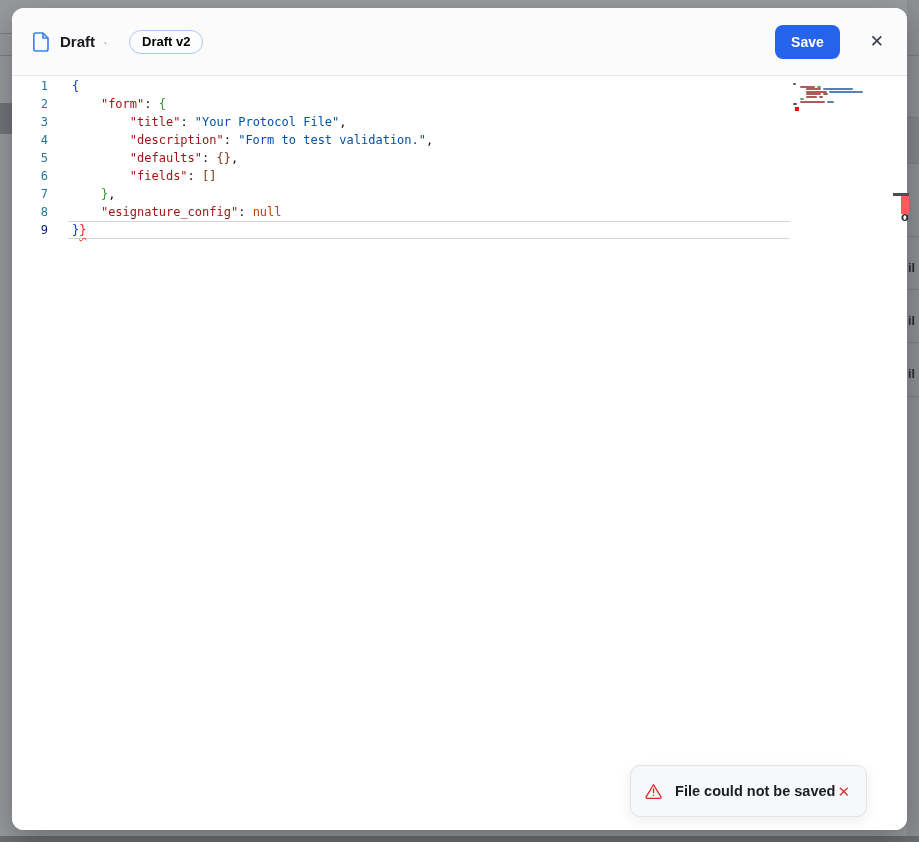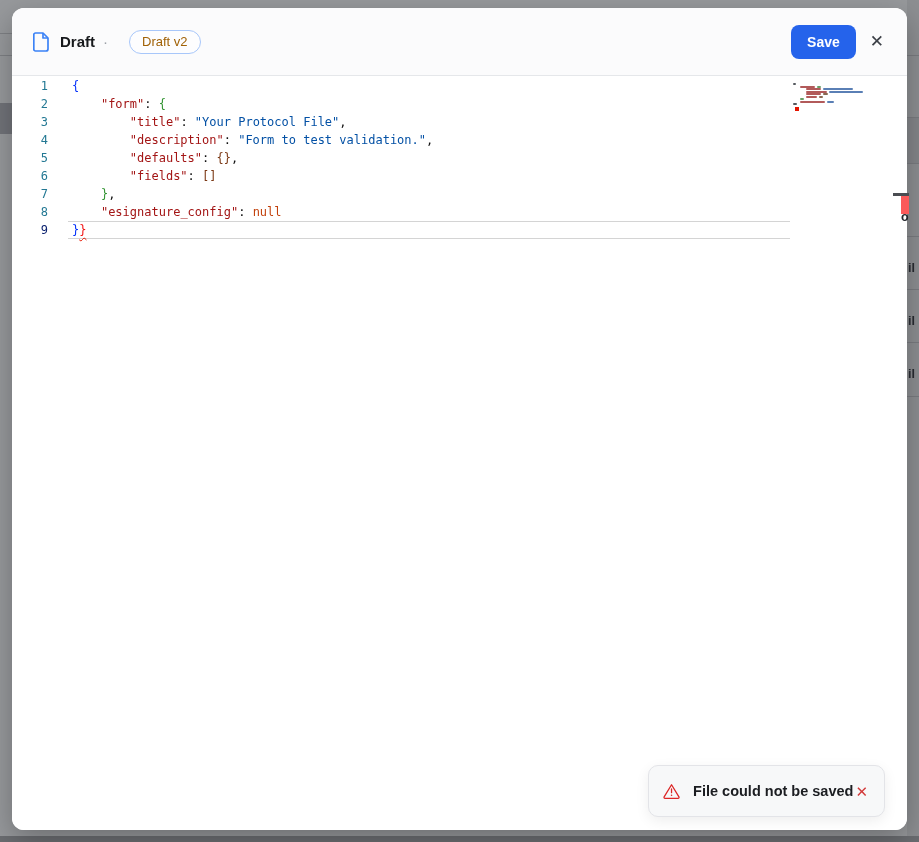--- a/index.html
+++ b/index.html
@@ -23,23 +23,23 @@
     overflow:hidden; z-index:10; }
 
   
   .modal-header { position:absolute; left:0; top:0; right:0; height:68px;
     background:#fbfbfc; border-bottom:1px solid #e5e7ea;
     display:flex; align-items:center; padding-left:21px; }
   .file-icon { width:17px; height:20px; flex:0 0 auto; }
   .hdr-title { margin-left:10px; font-size:15px; font-weight:700; color:#17191c; }
   .hdr-sep { margin:0 8px; font-size:15px; color:#9ca1a8; }
   .hdr-filename { font-size:15px; color:#55575c; }
-  .draft-badge { margin-left:13px; font-size:13px; font-weight:400; color:#a16207;
+  .draft-badge { margin-left:13px; font-size:13px; font-weight:700; color:#000000;
     border:1px solid #a8c7fa; border-radius:999px; padding:3px 12px 4px; background:#fdfdfe; }
-  .save-btn { margin-left:auto; margin-right:12px; background:#2563eb; color:#ffffff;
+  .save-btn { margin-left:auto; margin-right:28px; background:#2563eb; color:#ffffff;
     font-size:14px; font-weight:600; font-family:"Liberation Sans",sans-serif;
     border:none; border-radius:8px; padding:9px 16px; cursor:pointer; }
   .close-btn { margin-right:21px; background:none; border:none; cursor:pointer;
     font-size:17px; color:#3c4047; line-height:17px; padding:2px; }
 
   
   .editor { position:absolute; left:0; top:68px; right:0; bottom:0; background:#ffffff;
     font-family:"DejaVu Sans Mono", monospace; font-size:12px; }
   .code-rows { position:absolute; left:0; top:1px; right:0; }
   .code-row { display:flex; height:18px; line-height:18px; position:relative; z-index:2; }
@@ -66,21 +66,21 @@
   .mm-g { background:#68a068; } .mm-d { background:#55585e; } .mm-n { background:#8a6a52; }
   .mm-error-dot { position:absolute; left:2px; top:24px; width:4px; height:4px; background:#e51400; }
 
   
   .ruler-cursor { position:absolute; left:893px; top:193px; width:16px; height:3px;
     background:#4a4d52; z-index:20; }
   .ruler-error { position:absolute; left:901px; top:196px; width:8px; height:18px;
     background:#fb5a5a; z-index:20; }
 
   
-  .toast { position:absolute; left:648px; top:765px; width:237px; height:52px;
+  .toast { position:absolute; left:630px; top:765px; width:237px; height:52px;
     background:#f7f8f9; border:1px solid #e3e4e8; border-radius:10px;
     box-shadow:0 4px 14px rgba(0,0,0,.07); z-index:40;
     display:flex; align-items:center; padding:0 14px; }
   .toast-msg { margin-left:13px; font-size:14.5px; font-weight:600; color:#1b1d21; white-space:nowrap; }
   .toast-close { margin-left:auto; background:none; border:none; cursor:pointer;
     color:#d23a3a; font-size:15px; line-height:15px; padding:2px; }
 </style>
 </head>
 <body>
 

